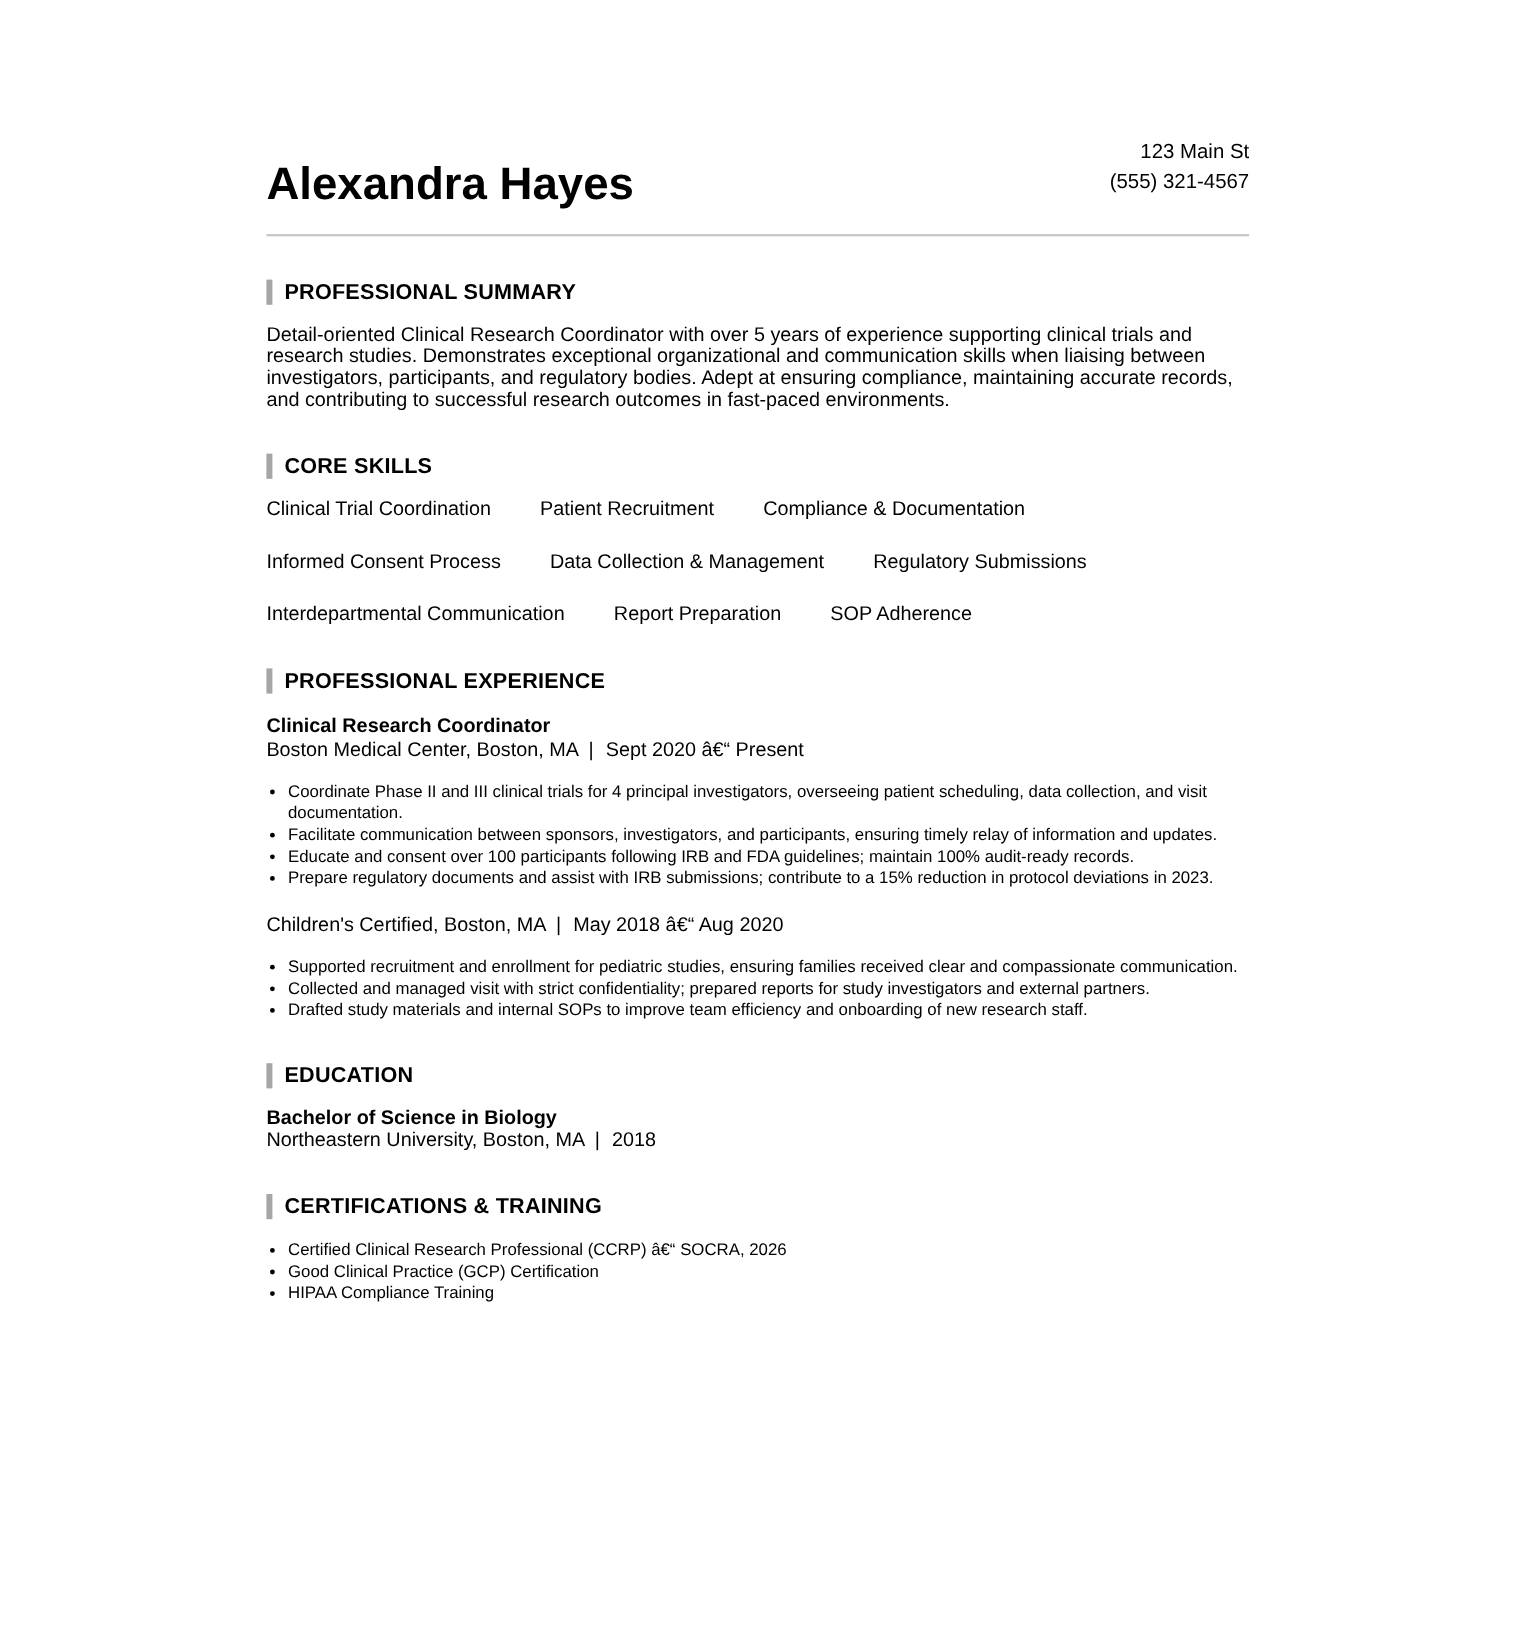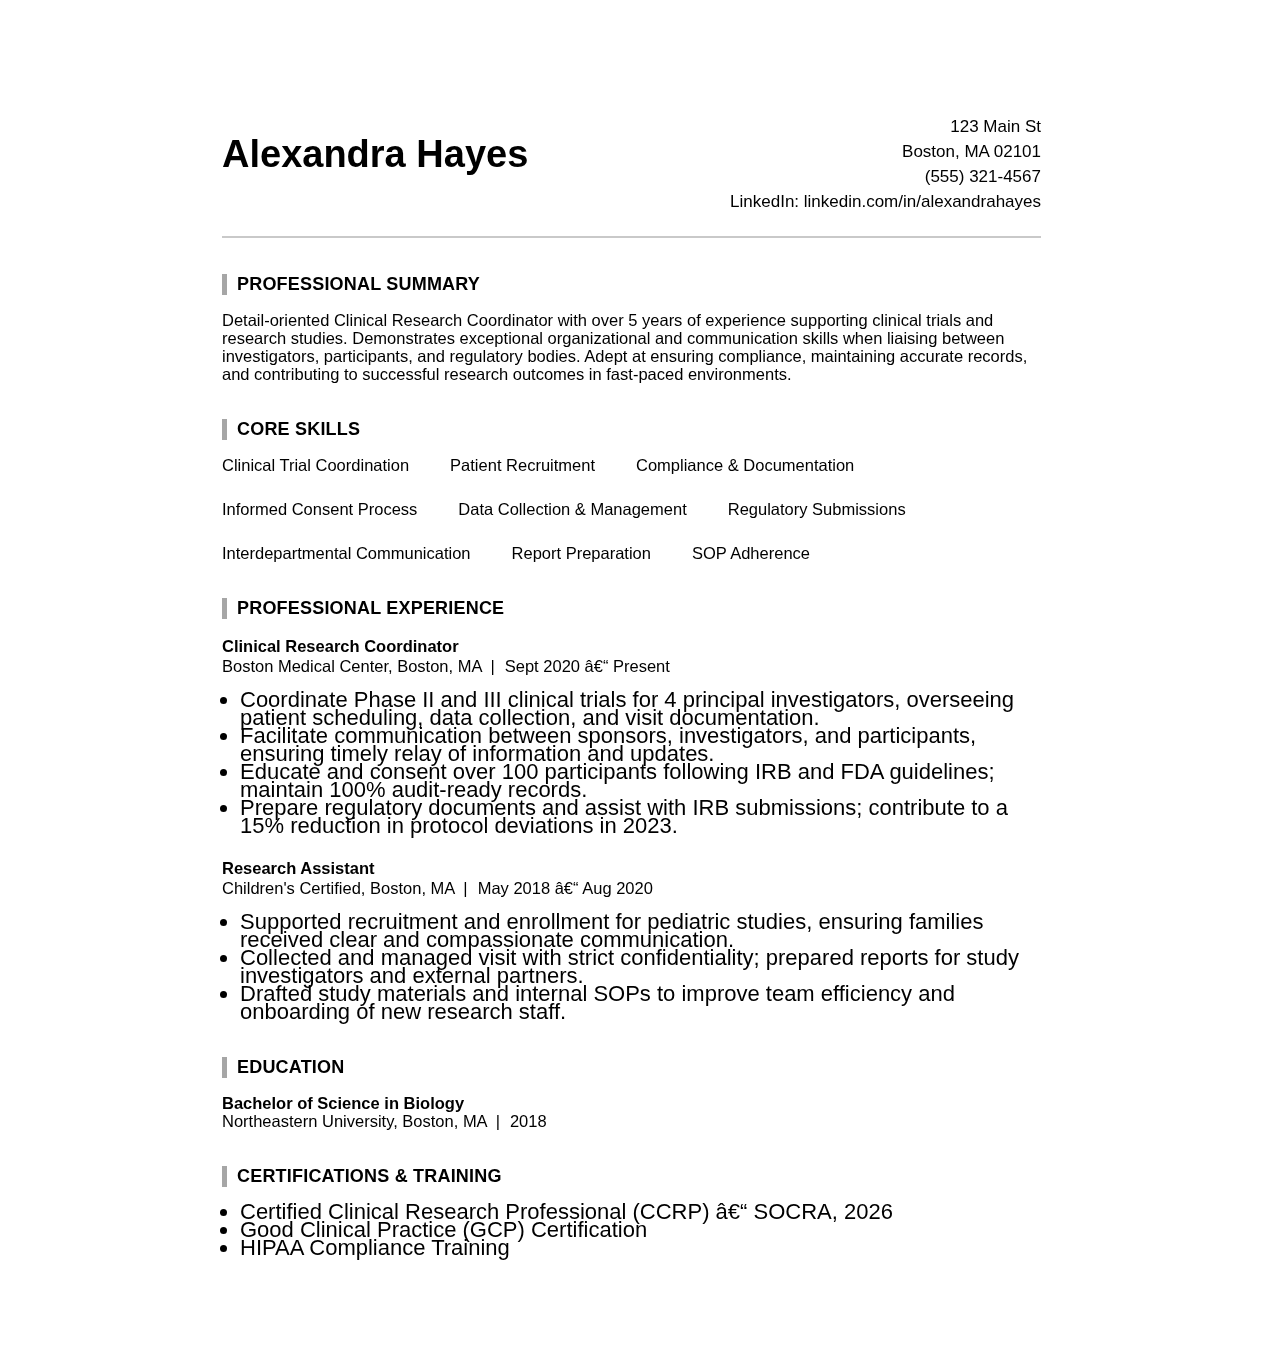--- a/index.html
+++ b/index.html
@@ -85,43 +85,41 @@
   .meta-line {
     font-size: 16.5px;
     line-height: 18px;
   }
   .pipe-sep { margin: 0 10px 0 8px; }
   ul.bullets {
     margin: 16px 0 0 0;
     padding-left: 18px;
   }
   ul.bullets li {
-    font-size: 22px;
+    font-size: 14px;
     line-height: 18px;
   }
   ul.bullets.tight { margin-top: 0; }
   
   .edu-degree {
     font-size: 16.5px;
     font-weight: 700;
     line-height: 18px;
   }
 </style>
 </head>
 <body>
 
 <div class="sheet">
 
   <div class="header">
     <div class="person-name">Alexandra Hayes</div>
     <div class="contact">
       <div>123 Main St</div>
-      <div>Boston, MA 02101</div>
       <div>(555) 321-4567</div>
-      <div>LinkedIn: linkedin.com/in/alexandrahayes</div>
     </div>
   </div>
 
   <hr class="rule">
 
   <div class="section">
     <div class="sec-head">
       <span class="accent-bar"></span>
       <span class="sec-title">PROFESSIONAL SUMMARY</span>
     </div>
@@ -163,21 +161,20 @@
       </div>
       <ul class="bullets">
         <li>Coordinate Phase II and III clinical trials for 4 principal investigators, overseeing patient scheduling, data collection, and visit documentation.</li>
         <li>Facilitate communication between sponsors, investigators, and participants, ensuring timely relay of information and updates.</li>
         <li>Educate and consent over 100 participants following IRB and FDA guidelines; maintain 100% audit-ready records.</li>
         <li>Prepare regulatory documents and assist with IRB submissions; contribute to a 15% reduction in protocol deviations in 2023.</li>
       </ul>
     </div>
 
     <div class="job">
-      <div class="job-title">Research Assistant</div>
       <div class="meta-line">
         <span>Children's Certified, Boston, MA</span><span class="pipe-sep">|</span><span>May 2018 â€“ Aug 2020</span>
       </div>
       <ul class="bullets">
         <li>Supported recruitment and enrollment for pediatric studies, ensuring families received clear and compassionate communication.</li>
         <li>Collected and managed visit with strict confidentiality; prepared reports for study investigators and external partners.</li>
         <li>Drafted study materials and internal SOPs to improve team efficiency and onboarding of new research staff.</li>
       </ul>
     </div>
   </div>

